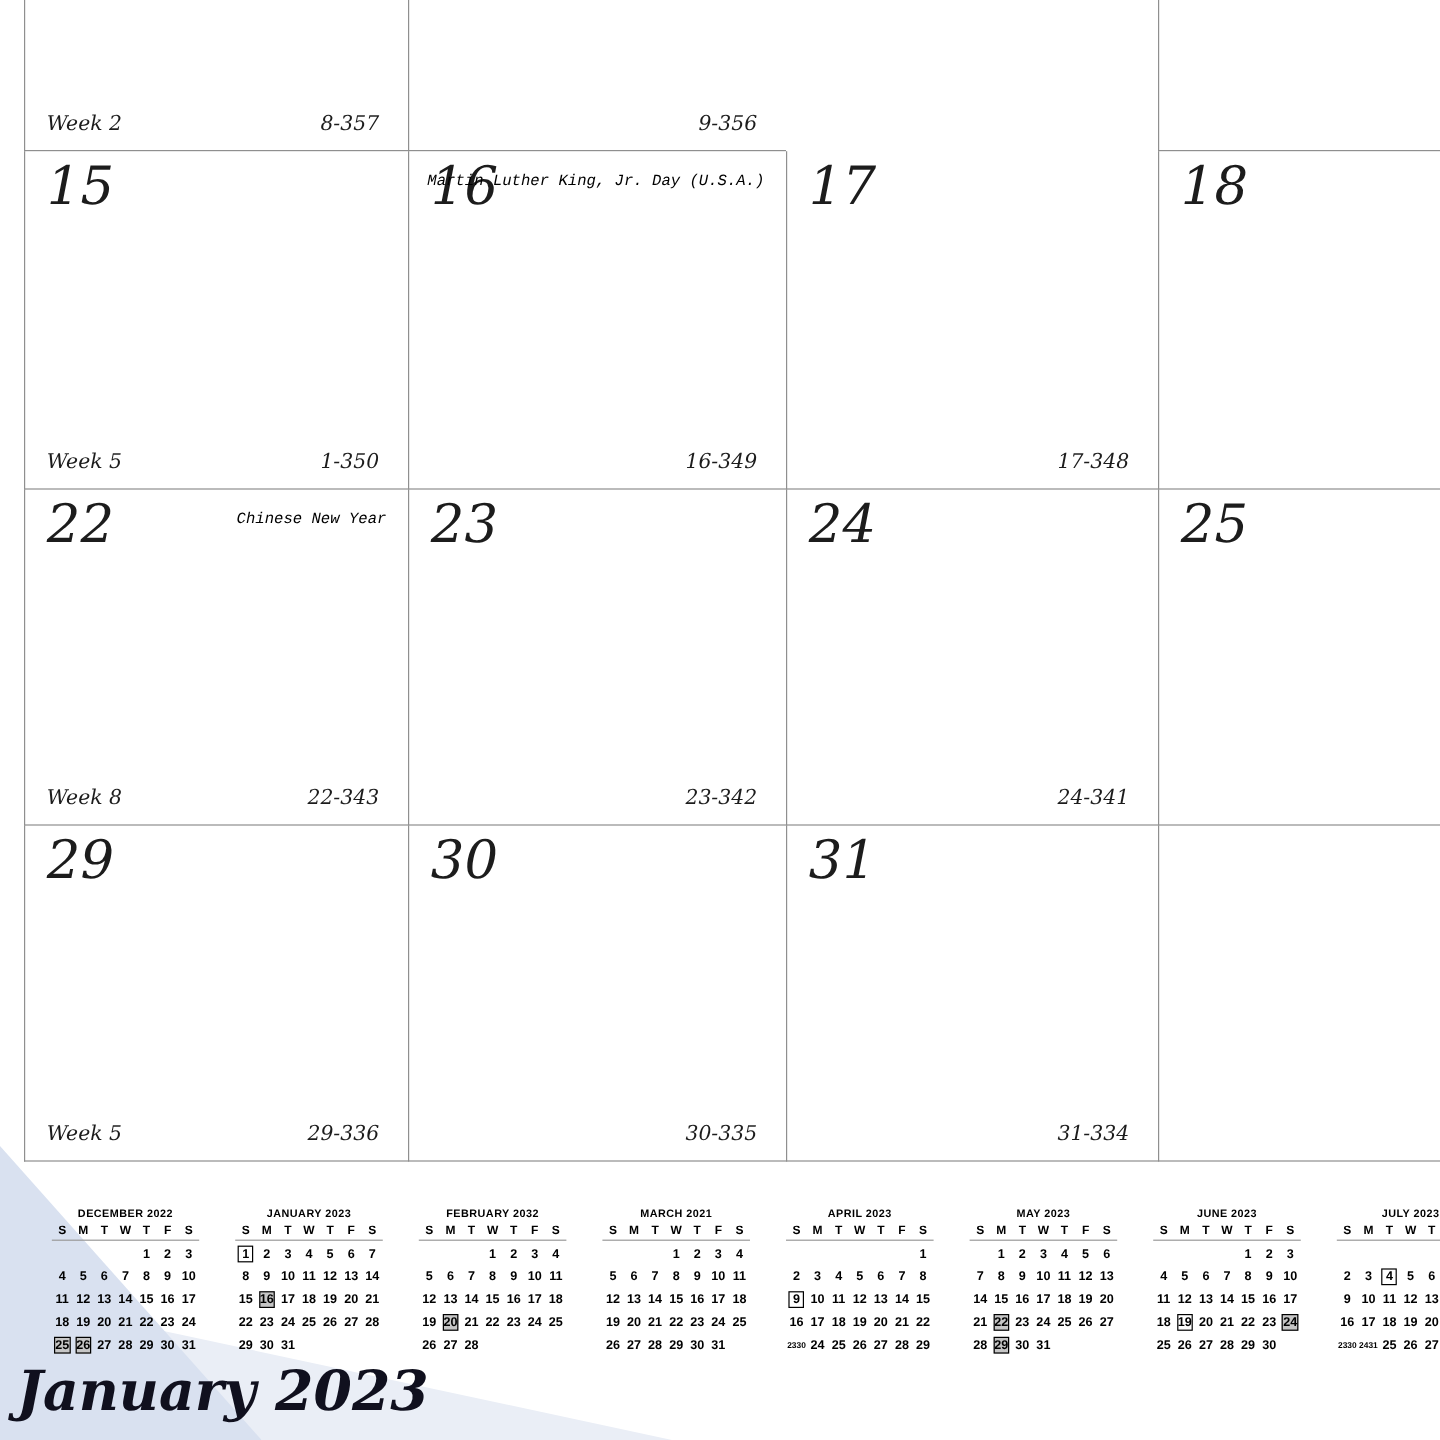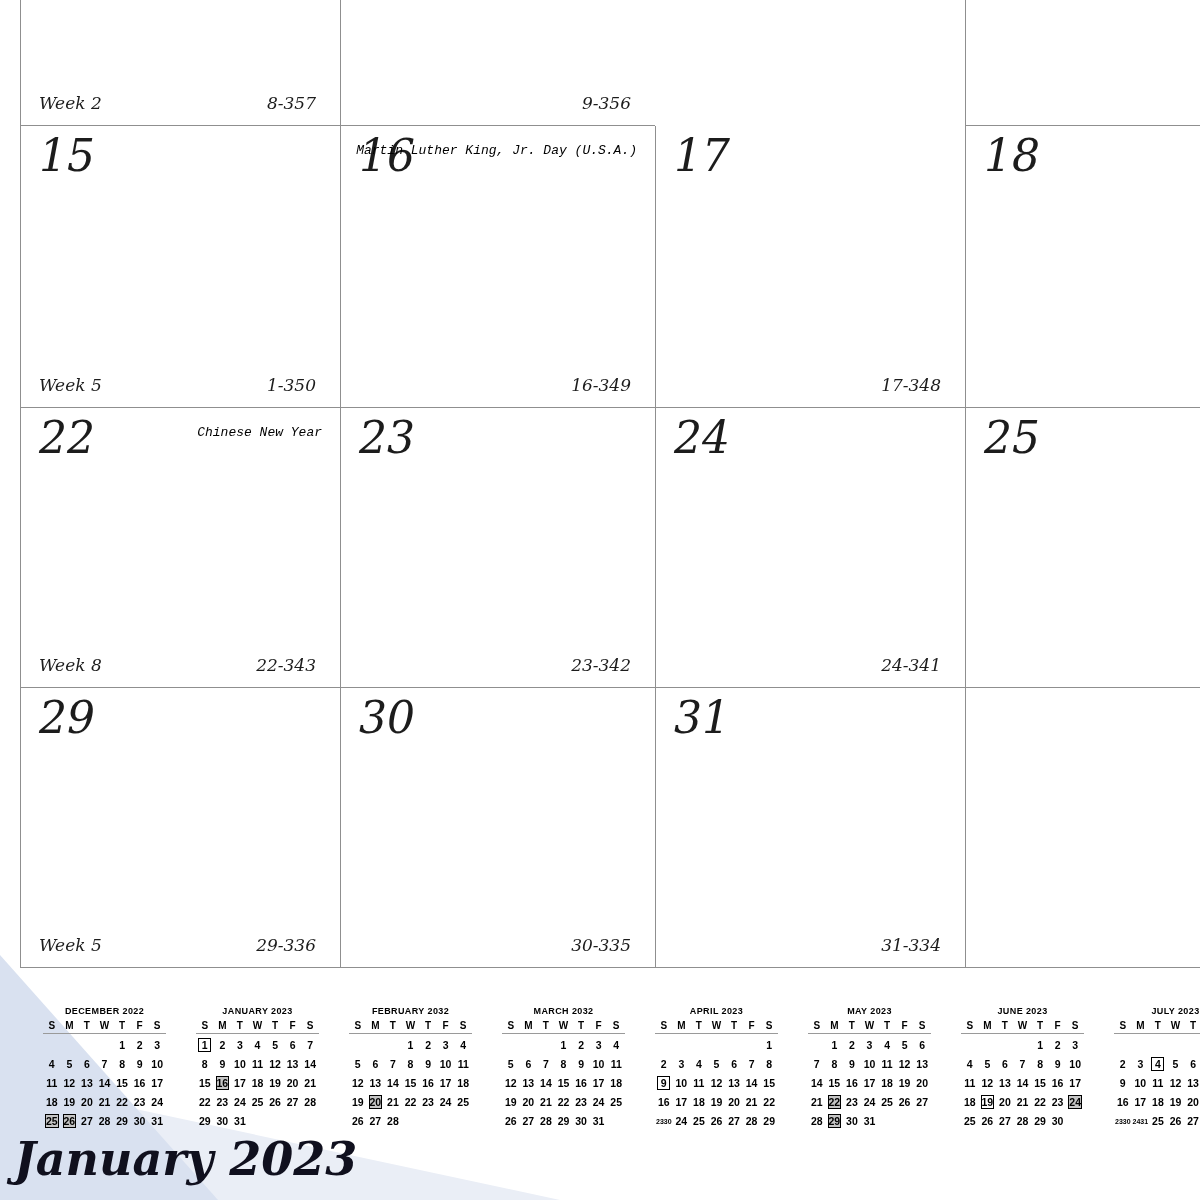--- a/index.html
+++ b/index.html
@@ -282,21 +282,21 @@
           <div class="mini-day"><span>26</span></div>
           <div class="mini-day"><span>27</span></div>
           <div class="mini-day"><span>28</span></div>
           <div class="mini-day"></div>
           <div class="mini-day"></div>
           <div class="mini-day"></div>
           <div class="mini-day"></div>
         </div>
       </div>
       <div class="mini-month">
-        <div class="mini-title">MARCH 2032</div>
+        <div class="mini-title">MARCH 2021</div>
         <div class="mini-dow">
           <div>S</div>
           <div>M</div>
           <div>T</div>
           <div>W</div>
           <div>T</div>
           <div>F</div>
           <div>S</div>
         </div>
         <div class="mini-row">

